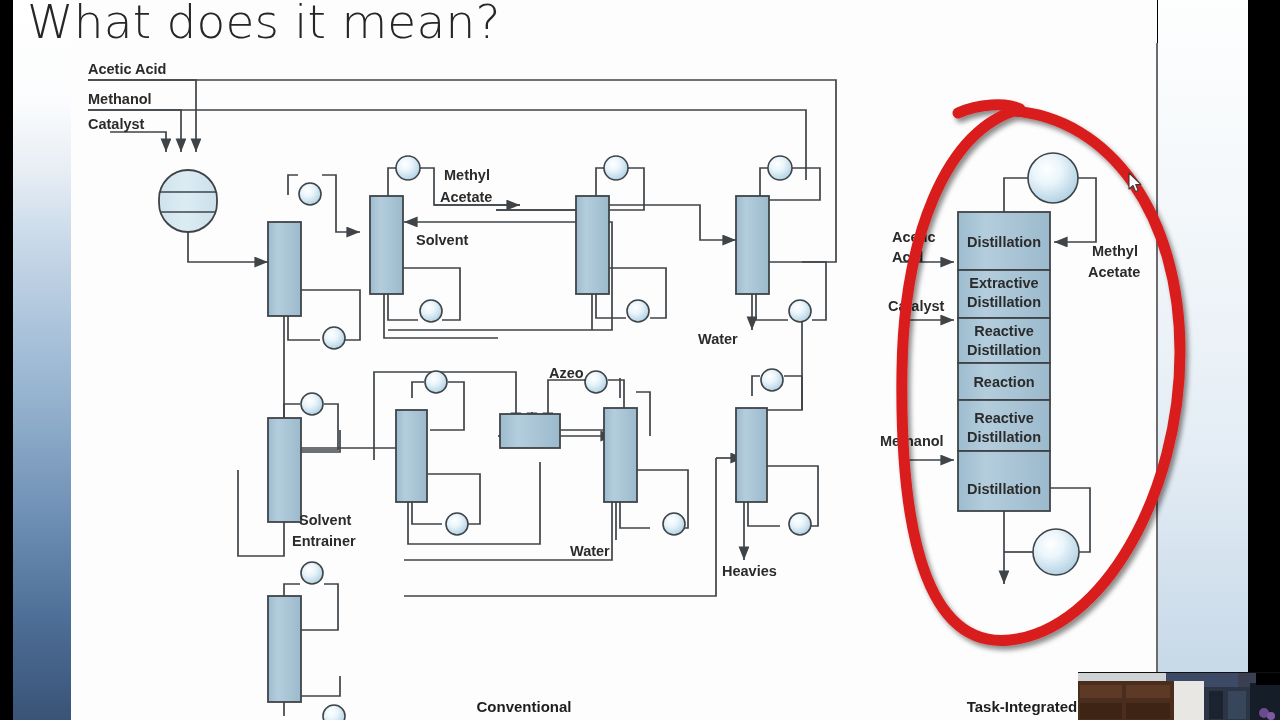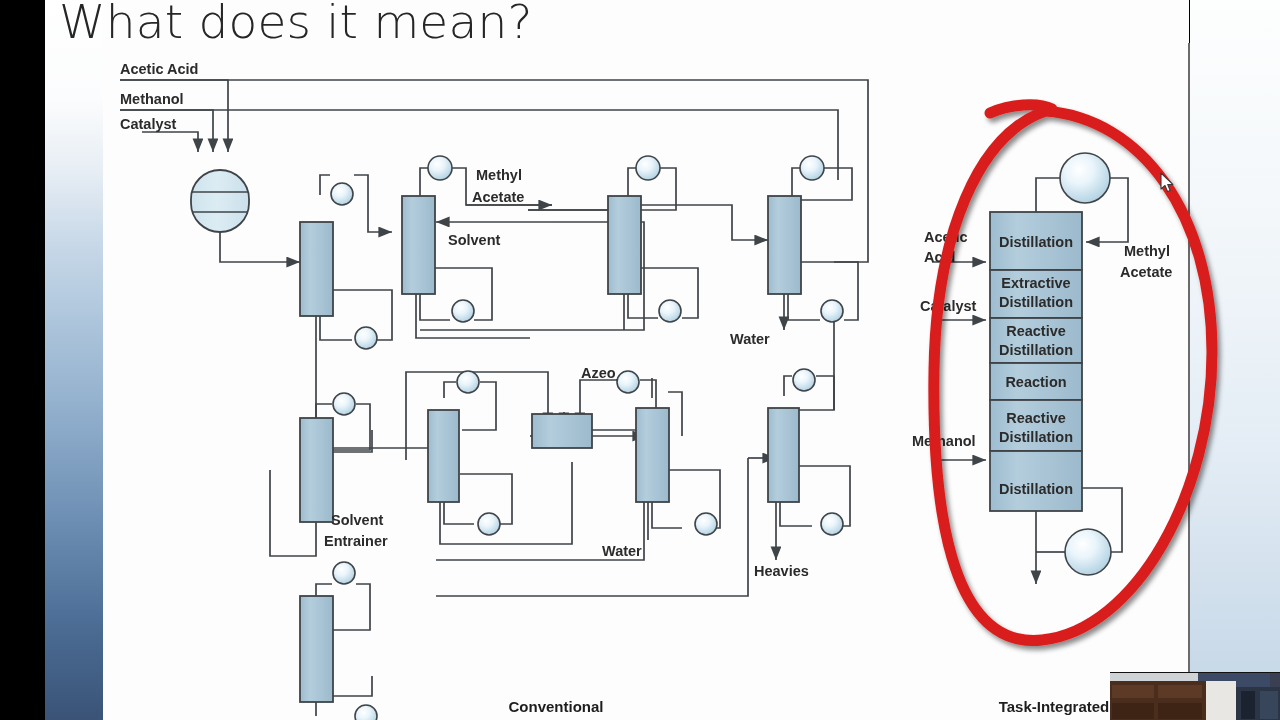--- a/index.html
+++ b/index.html
@@ -1,17 +1,17 @@
 <!DOCTYPE html>
 <html><head>
 <meta charset="utf-8">
 <style>
   html,body{margin:0;padding:0;background:#000;}
   body{width:1280px;height:720px;overflow:hidden;font-family:"Liberation Sans",sans-serif;}
-  #stage{position:relative;width:1056px;height:720px;background:#000;margin-left:32px;}
+  #stage{position:relative;width:1056px;height:720px;background:#000;}
 
   
   #video{position:absolute;left:0;top:0;width:1280px;height:720px;background:#000;}
 
   
   #leftstrip{position:absolute;left:13px;top:0;width:58px;height:720px;
     background:linear-gradient(to bottom,#ffffff 0%,#fbfcfd 14%,#e6edf4 24%,#c7d8e8 34%,#aac3da 46%,#8fadcb 58%,#6e8fb4 72%,#4d6e96 86%,#3a5377 100%);}
 
   
   #slide{position:absolute;left:71px;top:0;width:1086px;height:720px;background:#fdfdfd;}

